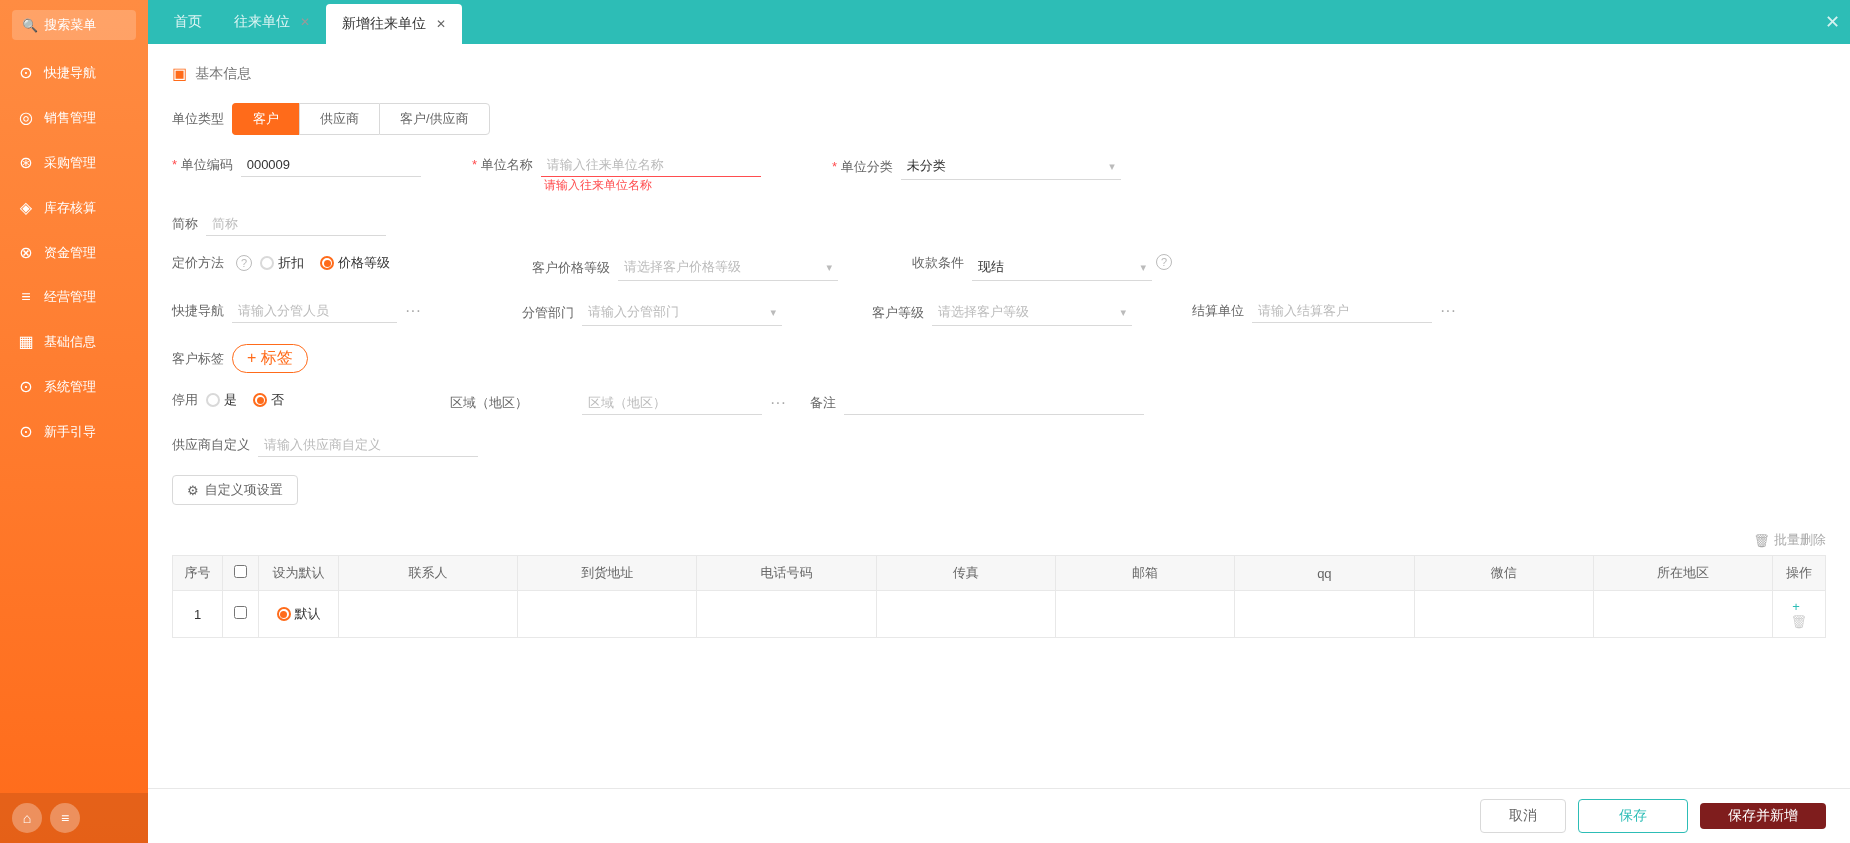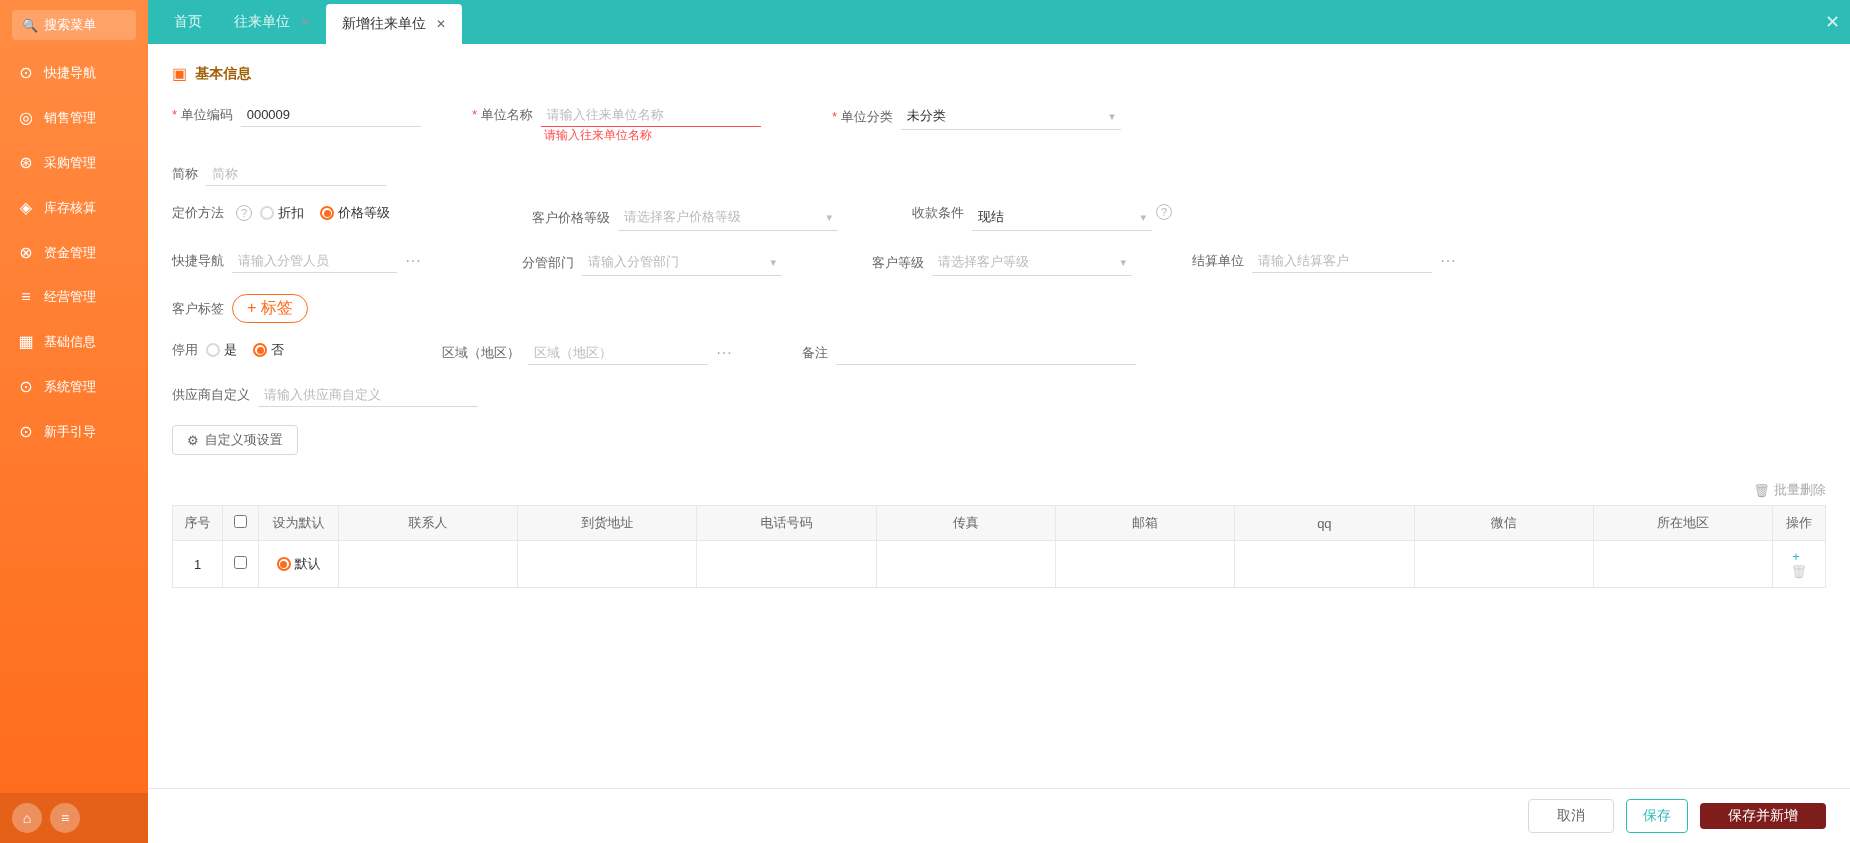--- a/index.html
+++ b/index.html
@@ -94,21 +94,21 @@
     }
 
     
     .section-header {
       display: flex;
       align-items: center;
       gap: 8px;
       margin-bottom: 20px;
     }
     .section-icon { color: #ff6b1a; font-size: 16px; }
-    .section-title { font-size: 14px; font-weight: 700; color: #a16207; }
+    .section-title { font-size: 14px; font-weight: 400; color: #737373; }
 
     
     .form-row {
       display: flex;
       align-items: flex-start;
       margin-bottom: 18px;
       gap: 0;
     }
     .form-group {
       display: flex;
@@ -189,21 +189,21 @@
       background: white;
       border-top: 1px solid #e8e8e8;
       display: flex;
       justify-content: flex-end;
       align-items: center;
       padding: 10px 24px;
       gap: 12px;
       flex-shrink: 0;
     }
     .btn-cancel { border: 1px solid #d9d9d9; background: white; color: #666; padding: 7px 28px; border-radius: 4px; cursor: pointer; font-size: 14px; }
-    .btn-save { border: 1px solid #2dbdb6; background: white; color: #2dbdb6; padding: 7px 16px; border-radius: 4px; cursor: pointer; font-size: 14px; }
+    .btn-save { border: 1px solid #2dbdb6; background: white; color: #2dbdb6; padding: 7px 40px; border-radius: 4px; cursor: pointer; font-size: 14px; }
     .btn-save-add { background: #7f1d1d; color: white; border: none; padding: 4px 28px; border-radius: 4px; cursor: pointer; font-size: 14px; }
 
     .help-icon { width: 16px; height: 16px; border-radius: 50%; border: 1px solid #bbb; display: inline-flex; align-items: center; justify-content: center; font-size: 11px; color: #bbb; cursor: pointer; margin-left: 4px; }
 
     .input-with-dots { display: flex; align-items: center; gap: 4px; }
     .input-with-dots .form-input { flex: 1; }
 
     
     .content::-webkit-scrollbar { width: 6px; }
     .content::-webkit-scrollbar-thumb { background: #ccc; border-radius: 3px; }
@@ -276,20 +276,30 @@
     <div class="tab-close-all">✕</div>
   </div>
 
   <div class="content">
 
     <div class="section-header">
       <span class="section-icon">▣</span>
       <span class="section-title">基本信息</span>
     </div>
 
+    <div class="form-row">
+      <div class="form-group">
+        <span class="form-label">单位类型</span>
+        <div class="btn-type-group">
+          <button class="btn-type active">客户</button>
+          <button class="btn-type">供应商</button>
+          <button class="btn-type">客户/供应商</button>
+        </div>
+      </div>
+    </div>
 
     <div class="form-row">
       <div class="form-group" style="flex:0 0 auto; width:300px;">
         <span class="form-label required">单位编码</span>
         <input class="form-input" value="000009" style="width: 180px;">
       </div>
       <div class="form-group" style="flex:0 0 auto; width:340px; align-items:flex-start; flex-direction:column;">
         <div style="display:flex; align-items:center;">
           <span class="form-label required">单位名称</span>
           <input class="form-input error" style="width: 220px; border-bottom-color: rgb(255, 77, 79);" placeholder="请输入往来单位名称">
@@ -391,21 +401,21 @@
           <div class="radio-item">
             <div class="radio-circle"></div>
             <span class="radio-label">是</span>
           </div>
           <div class="radio-item">
             <div class="radio-circle checked"></div>
             <span class="radio-label">否</span>
           </div>
         </div>
       </div>
-      <div class="form-group" style="flex:0 0 auto; width:340px; margin-left:20px;">
+      <div class="form-group" style="flex:0 0 auto; width:340px; margin-left:28px;justify-content:space-between;">
         <span class="form-label">区域（地区）</span>
         <div class="input-with-dots">
           <input class="form-input" style="width: 180px;" placeholder="区域（地区）">
           <span class="dots-btn">···</span>
         </div>
       </div>
       <div class="form-group" style="flex:0 0 auto; width:400px; margin-left:20px;">
         <span class="form-label">备注</span>
         <input class="form-input" style="width: 300px;">
       </div>

